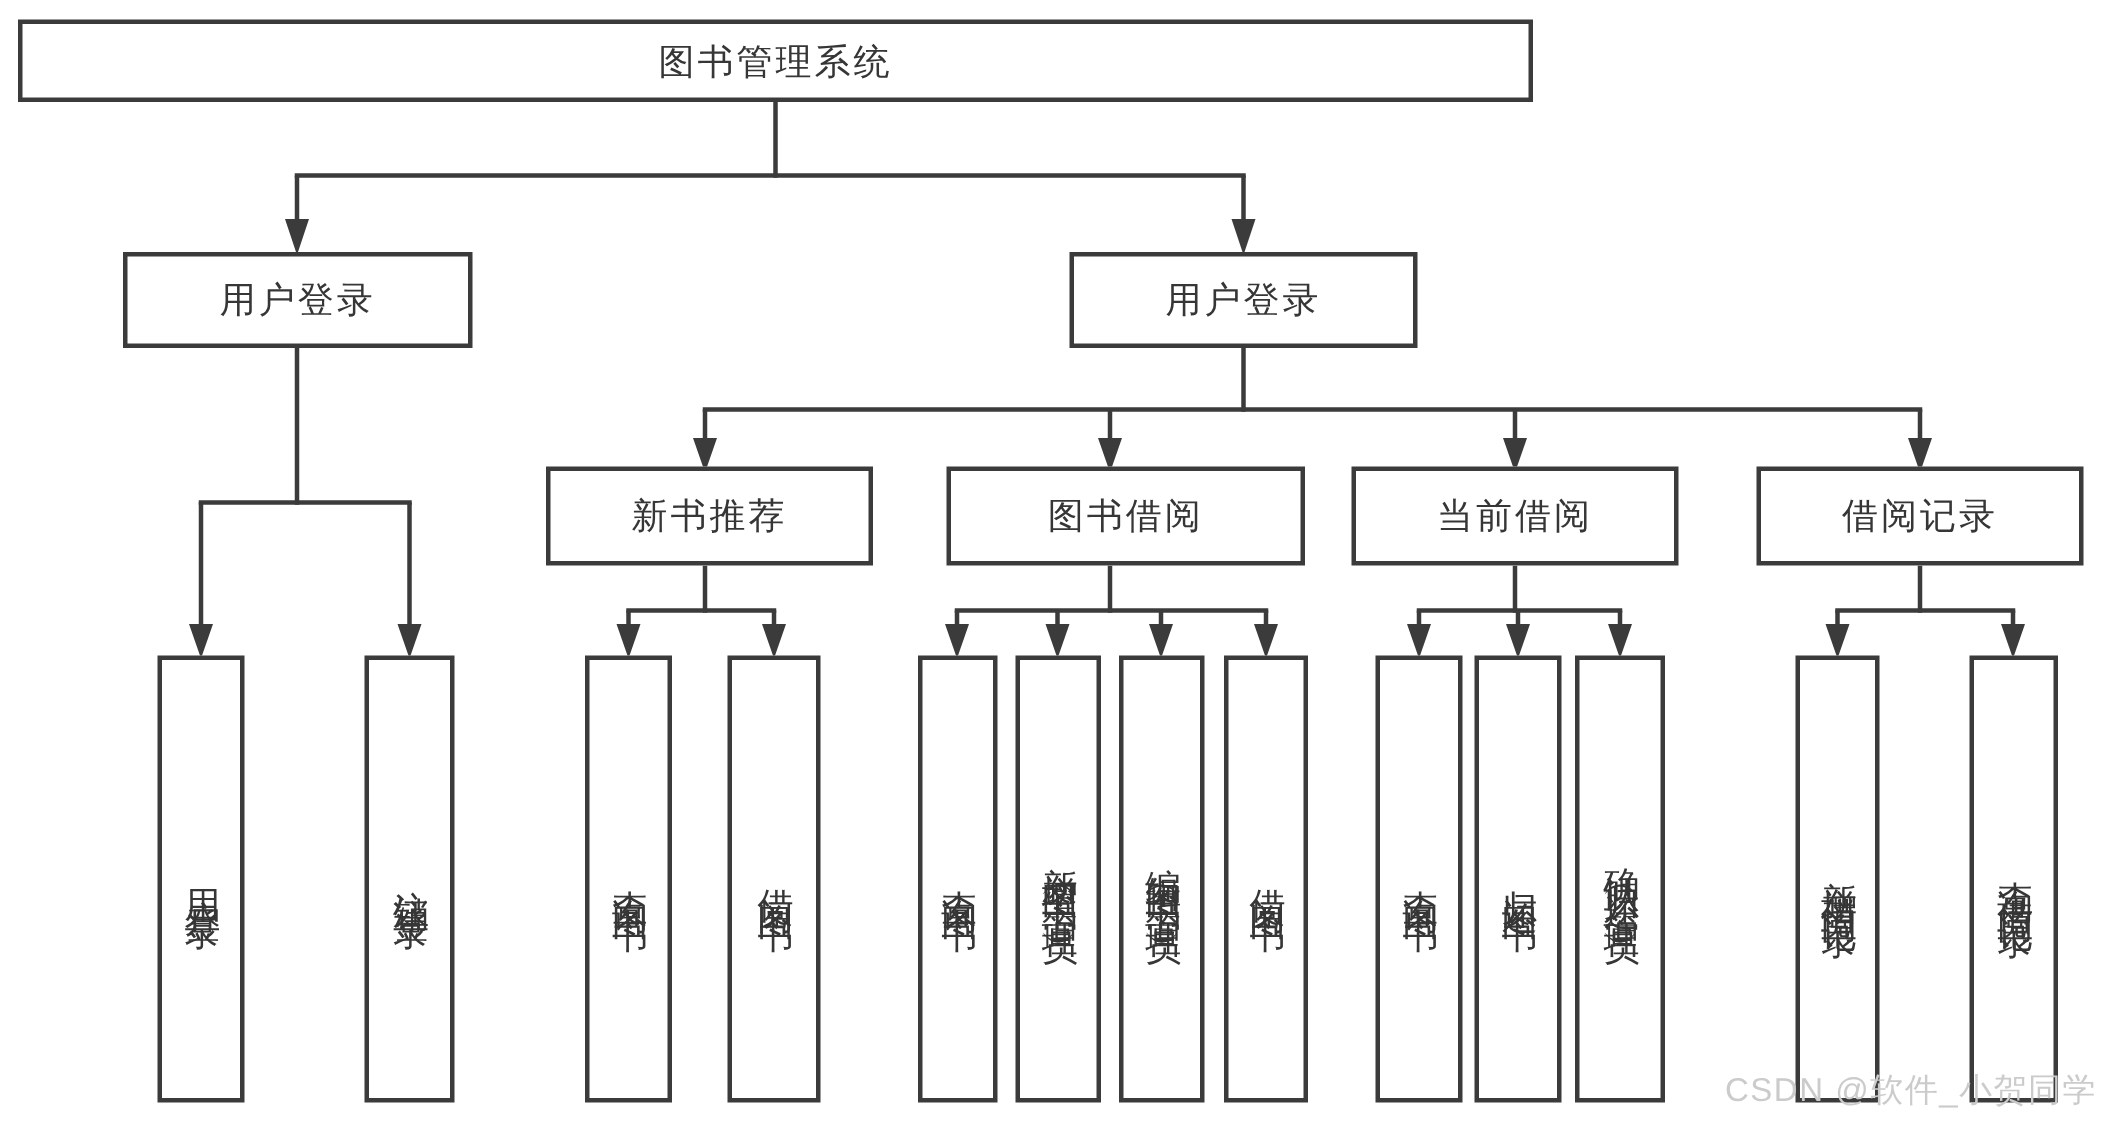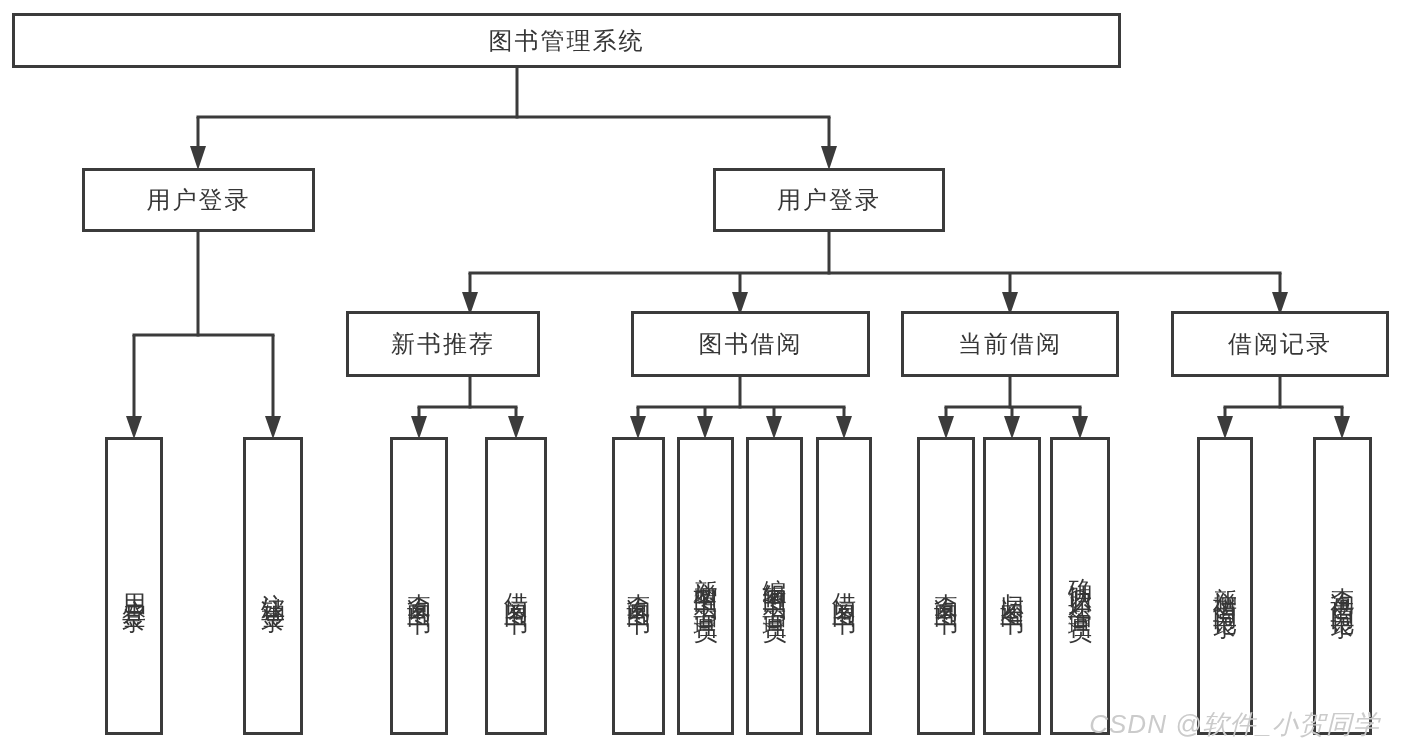--- a/index.html
+++ b/index.html
@@ -16,23 +16,23 @@
     border:3px solid var(--line,#3b3b3b);box-sizing:border-box;
     display:flex;align-items:center;justify-content:center;
   }
   .hlabel{font-size:24px;letter-spacing:2px;white-space:nowrap;color:var(--text,#363636);}
   .vtext{
     writing-mode:vertical-rl;text-orientation:mixed;
     font-size:24px;letter-spacing:6px;line-height:1;
     color:var(--text,#363636);
   }
   .watermark{
-    position:absolute;right:25px;bottom:5px;
-    font-size:26px;letter-spacing:1px;white-space:nowrap;
-    color:var(--wm,rgba(203,203,203,0.92));z-index:5;font-style:italic;
+    position:absolute;right:7px;bottom:5px;
+    font-size:22px;letter-spacing:1px;white-space:nowrap;
+    color:var(--wm,rgba(203,203,203,0.92));z-index:5;
   }
 </style>
 </head>
 <body>
 
 <div class="canvas">
 
   <svg class="connectors" width="1405" height="747" viewBox="0 0 1405 747" aria-hidden="true">
 
     <line x1="517" y1="68" x2="517" y2="118.5"></line>
@@ -88,32 +88,32 @@
     <polygon points="1072,416 1088,416 1080,439"></polygon>
 
     <line x1="1280" y1="377" x2="1280" y2="408.5"></line>
     <line x1="1223.5" y1="407" x2="1343.5" y2="407"></line>
     <line x1="1225" y1="407" x2="1225" y2="419"></line>
     <line x1="1342" y1="407" x2="1342" y2="419"></line>
     <polygon points="1217,416 1233,416 1225,439"></polygon>
     <polygon points="1334,416 1350,416 1342,439"></polygon>
   </svg>
 
-  <div class="box" style="left:12px;top:13px;width:1109px;height:55px">
+  <div class="box" style="left:12px;top:13px;width:1010px;height:55px">
     <span class="hlabel">图书管理系统</span>
   </div>
 
   <div class="box" style="left:82px;top:168px;width:233px;height:64px">
     <span class="hlabel">用户登录</span>
   </div>
   <div class="box" style="left:713px;top:168px;width:232px;height:64px">
     <span class="hlabel">用户登录</span>
   </div>
 
-  <div class="box" style="left:346px;top:311px;width:194px;height:66px">
+  <div class="box" style="left:364px;top:311px;width:218px;height:66px">
     <span class="hlabel">新书推荐</span>
   </div>
   <div class="box" style="left:631px;top:311px;width:239px;height:66px">
     <span class="hlabel">图书借阅</span>
   </div>
   <div class="box" style="left:1171px;top:311px;width:218px;height:66px">
     <span class="hlabel">借阅记录</span>
   </div>
   <div class="box" style="left:901px;top:311px;width:218px;height:66px">
     <span class="hlabel">当前借阅</span>

